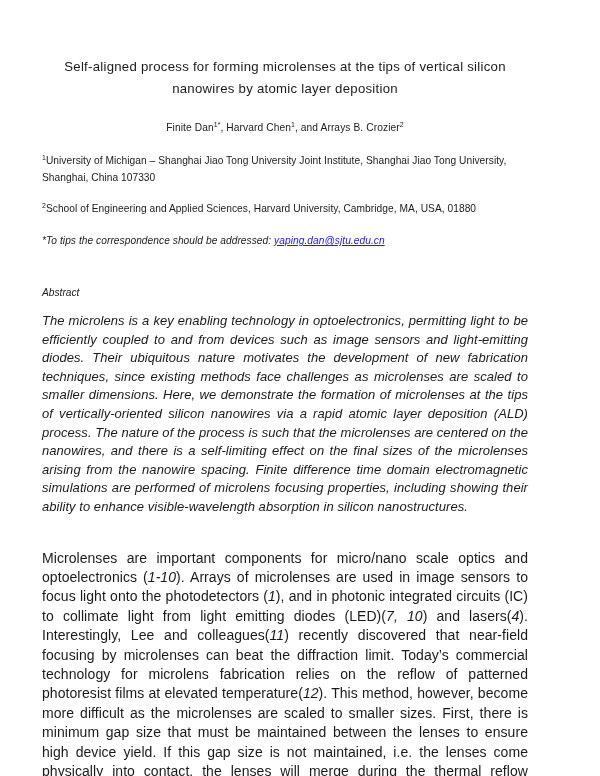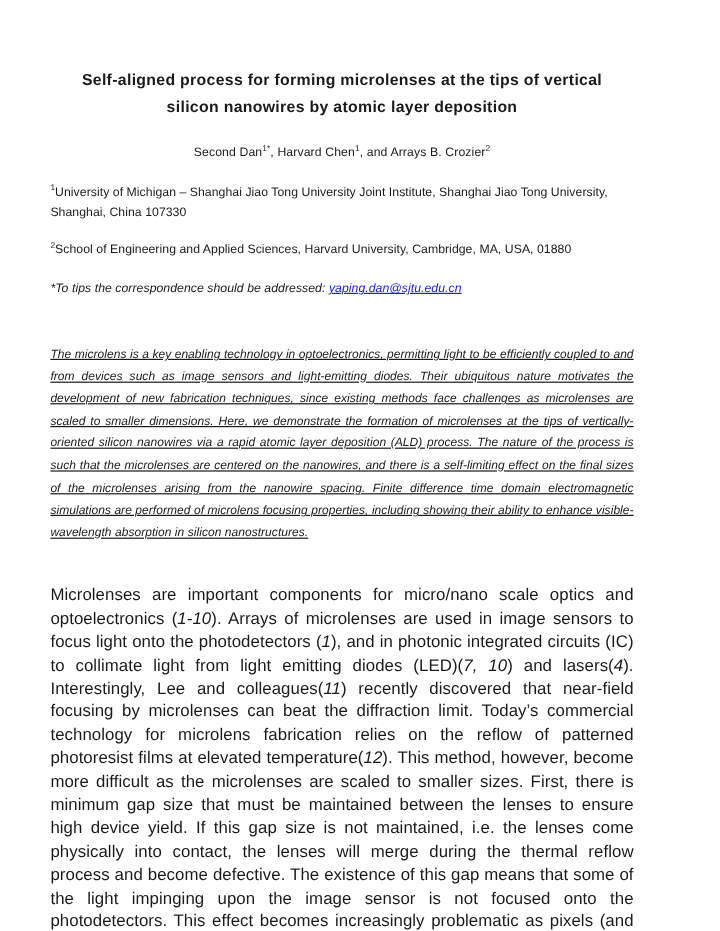--- a/index.html
+++ b/index.html
@@ -22,21 +22,21 @@
     box-sizing: border-box;
     padding: 56px 72px 0 42px;
     overflow: hidden;
   }
   .title {
     font-size: 13.2px;
     line-height: 22px;
     text-align: center;
     margin: 0 0 20px 0;
     padding: 0 14px;
-    font-weight: bold;
+    font-weight: normal;
     letter-spacing: 0.02em;
   }
   .authors {
     font-size: 10.2px;
     line-height: 16px;
     text-align: center;
     margin: 0 0 16px 0;
     letter-spacing: 0.01em;
   }
   sup {
@@ -62,60 +62,60 @@
   .email-link {
     color: #2222cc;
     text-decoration: underline;
   }
   .abstract-head {
     font-size: 10.2px;
     font-style: italic;
     margin: 0 0 14px 0;
   }
   .abstract-body {
-    font-size: 10px;
+    font-size: 13px;
     line-height: 18.6px;
     font-style: italic;
     text-align: justify;
     margin: 0 0 32px 0;
     letter-spacing: 0.004em;
-    text-decoration: underline;
   }
   .body-par {
     font-size: 14px;
     line-height: 19.4px;
     text-align: justify;
     margin: 0;
     letter-spacing: 0.004em;
   }
   .cite { font-style: italic; }
 </style>
 </head>
 <body>
 
 <div class="page">
 
   <h1 class="title">Self-aligned process for forming microlenses at the tips of vertical silicon nanowires by atomic layer deposition</h1>
 
   <p class="authors">
-    <span>Second Dan</span><sup>1*</sup><span>, </span><span>Harvard Chen</span><sup>1</sup><span>, and </span><span>Arrays B. Crozier</span><sup>2</sup>
+    <span>Finite Dan</span><sup>1*</sup><span>, </span><span>Harvard Chen</span><sup>1</sup><span>, and </span><span>Arrays B. Crozier</span><sup>2</sup>
   </p>
 
   <p class="affil">
     <sup>1</sup><span>University of Michigan – Shanghai Jiao Tong University Joint Institute, Shanghai Jiao Tong University, Shanghai, China 107330</span>
   </p>
 
   <p class="affil second">
     <sup>2</sup><span>School of Engineering and Applied Sciences, Harvard University, Cambridge, MA, USA, 01880</span>
   </p>
 
   <p class="corresp">
     <span>*To tips the correspondence should be addressed: </span><a class="email-link" href="#">yaping.dan@sjtu.edu.cn</a>
   </p>
 
+  <p class="abstract-head">Abstract</p>
 
   <p class="abstract-body">The microlens is a key enabling technology in optoelectronics, permitting light to be efficiently coupled to and from devices such as image sensors and light-emitting diodes.  Their ubiquitous nature motivates the development of new fabrication techniques, since existing methods face challenges as microlenses are scaled to smaller dimensions. Here, we demonstrate the formation of microlenses at the tips of vertically-oriented silicon nanowires via a rapid atomic layer deposition (ALD) process. The nature of the process is such that the microlenses are centered on the nanowires, and there is a self-limiting effect on the final sizes of the microlenses arising from the nanowire spacing. Finite difference time domain electromagnetic simulations are performed of microlens focusing properties, including showing their ability to enhance visible-wavelength absorption in silicon nanostructures.</p>
 
   <p class="body-par">
     <span>Microlenses are important components for micro/nano scale optics and optoelectronics (</span><span class="cite">1-10</span><span>). Arrays of microlenses are used in image sensors to focus light onto the photodetectors (</span><span class="cite">1</span><span>), and in photonic integrated circuits (IC) to collimate light from light emitting diodes (LED)(</span><span class="cite">7, 10</span><span>) and lasers(</span><span class="cite">4</span><span>). Interestingly, Lee and colleagues(</span><span class="cite">11</span><span>) recently discovered that near-field focusing by microlenses can beat the diffraction limit. Today’s commercial technology for microlens fabrication relies on the reflow of patterned photoresist films at elevated temperature(</span><span class="cite">12</span><span>). This method, however, become more difficult as the microlenses are scaled to smaller sizes. First, there is minimum gap size that must be maintained between the lenses to ensure high device yield. If this gap size is not maintained, i.e. the lenses come physically into contact, the lenses will merge during the thermal reflow process and become defective. The existence of this gap means that some of the light impinging upon the image sensor is not focused onto the photodetectors. This effect becomes increasingly problematic as pixels (and microlenses) are scaled to smaller dimensions. Second, in the photoresist reflow method, the alignment between the microlenses and the corresponding optoelectronic devices must be very carefully</span>
   </p>
 
 </div>
 
 </body></html>

